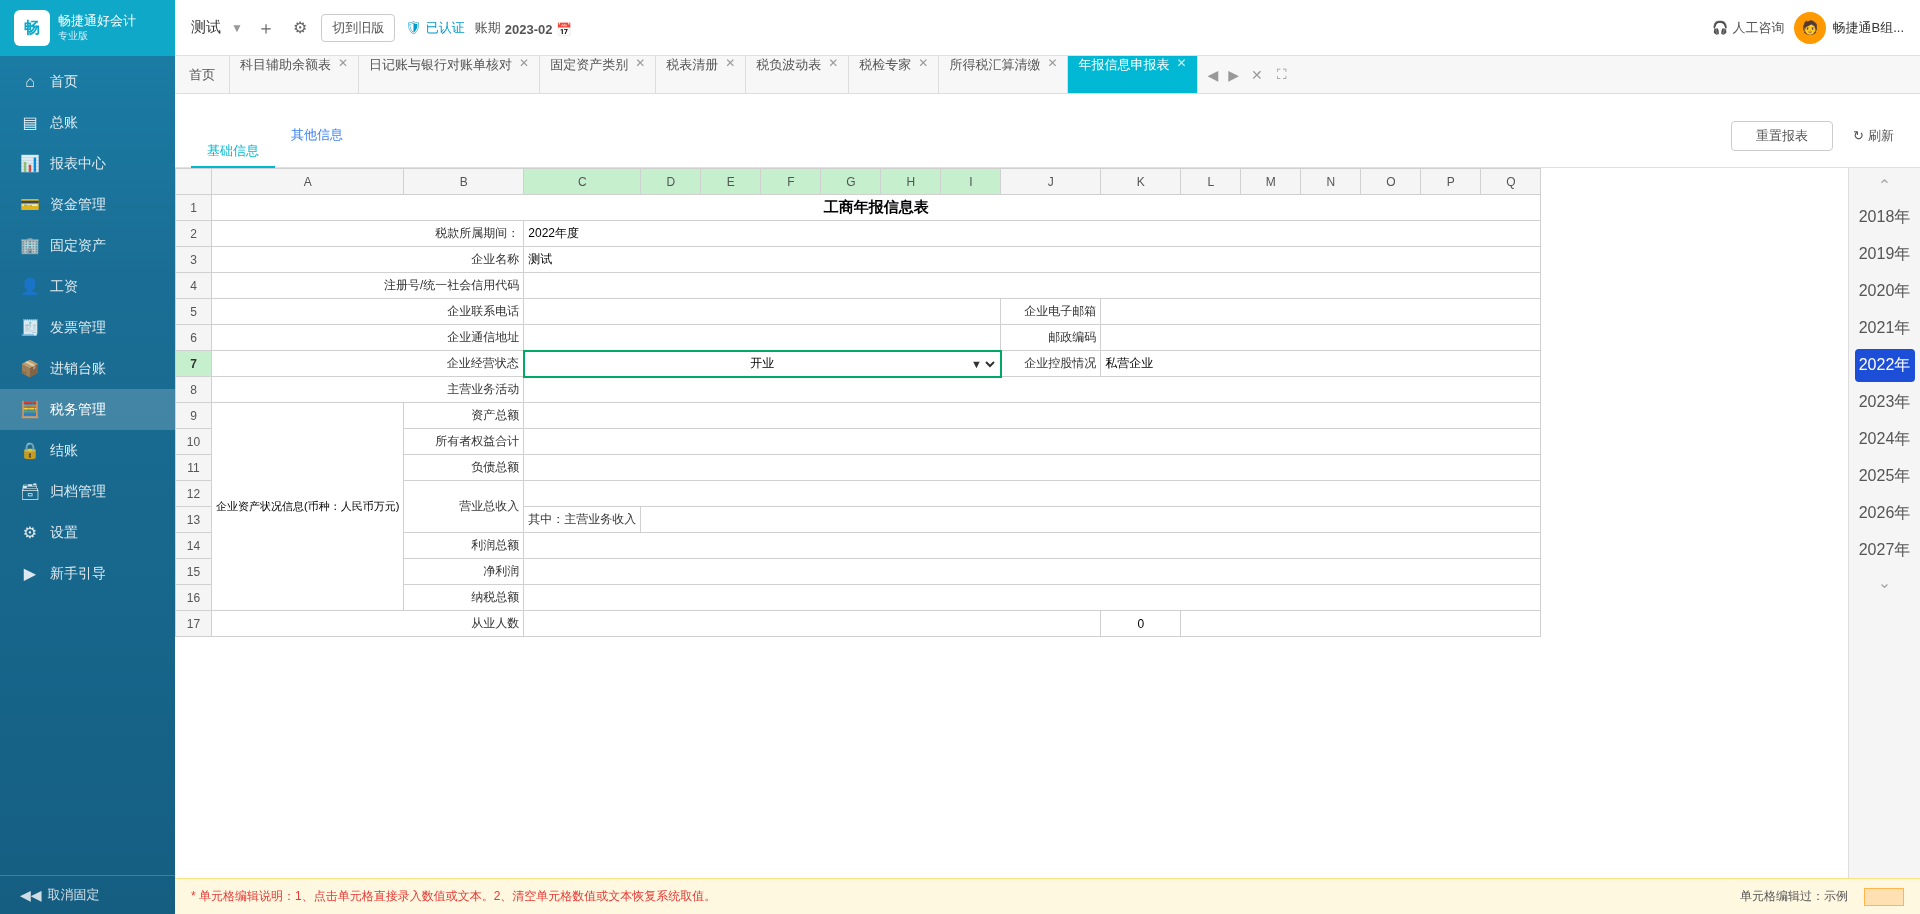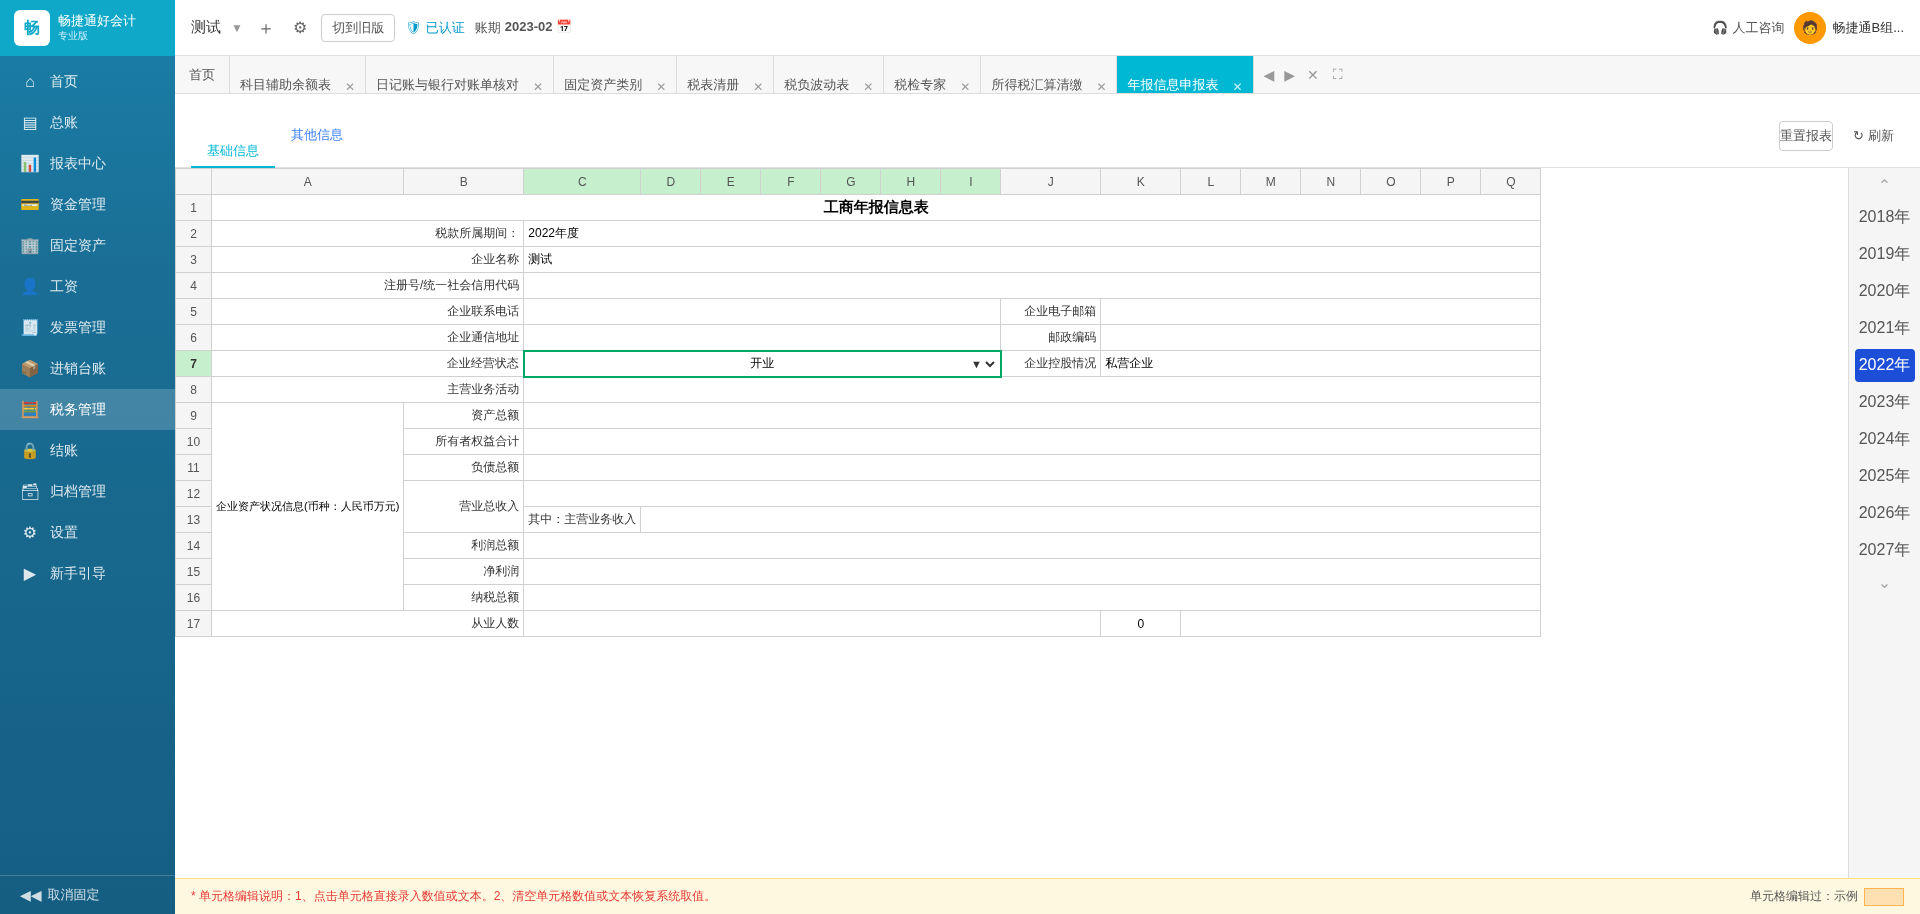--- a/index.html
+++ b/index.html
@@ -72,21 +72,21 @@
     .topbar-gear { color: #666; font-size: 16px; cursor: pointer; padding: 0 4px; }
     .topbar-old-btn {
       border: 1px solid #ccc; border-radius: 4px;
       padding: 4px 10px; color: #555; cursor: pointer;
       background: white; font-size: 13px;
     }
     .topbar-verified {
       display: flex; align-items: center; gap: 4px;
       color: #0099cc; font-size: 13px;
     }
-    .topbar-period { color: #555; font-size: 13px; display: flex; align-items: flex-start; gap: 4px; }
+    .topbar-period { color: #555; font-size: 13px; display: flex; align-items: flex-end; gap: 4px; }
     .topbar-spacer { flex: 1; }
     .topbar-support { display: flex; align-items: center; gap: 4px; color: #555; cursor: pointer; }
     .topbar-user { display: flex; align-items: center; gap: 6px; cursor: pointer; color: #333; }
     .topbar-avatar { width: 32px; height: 32px; border-radius: 50%; background: #ff9900; display: flex; align-items: center; justify-content: center; overflow: hidden; }
 
     
     .tabbar {
       background: #f7f7f7;
       border-bottom: 1px solid #ddd;
       display: flex; align-items: center;
@@ -94,23 +94,23 @@
       flex-shrink: 0;
       height: 38px;
       overflow: hidden;
     }
     .tab-home {
       padding: 0 14px; height: 38px; display: flex; align-items: center;
       color: #555; font-size: 13px; cursor: pointer; border-right: 1px solid #ddd;
       flex-shrink: 0;
     }
     .tab-item {
-      padding: 0 10px; height: 38px; display: flex; align-items: flex-end;
+      padding: 0 10px; height: 38px; display: flex; align-items: flex-start;
       color: #555; font-size: 13px; cursor: pointer; border-right: 1px solid #ddd;
-      gap: 14px; flex-shrink: 0; white-space: nowrap;
+      gap: 7px; flex-shrink: 0; white-space: nowrap;
     }
     .tab-item.active {
       background: #00b8d4; color: white;
     }
     .tab-close { color: #999; font-size: 12px; cursor: pointer; }
     .tab-item.active .tab-close { color: rgba(255,255,255,0.8); }
     .tab-nav-btns { display: flex; align-items: center; padding: 0 6px; gap: 2px; }
     .tab-nav-btn { color: #999; cursor: pointer; font-size: 14px; padding: 2px 4px; }
     .tab-close-all { color: #999; cursor: pointer; font-size: 14px; padding: 2px 6px; }
     .tab-expand { color: #999; cursor: pointer; font-size: 14px; padding: 2px 6px; }
@@ -132,21 +132,21 @@
     }
     .sub-tab {
       padding: 6px 16px; cursor: pointer; font-size: 13px;
       color: #3b82f6; border-bottom: 2px solid transparent;
       margin-bottom: -1px;
     }
     .sub-tab.active { color: #00b8d4; border-bottom: 2px solid #00b8d4; margin-top: 32px; }
     .sub-tab-spacer { flex: 1; }
     .reset-btn {
       border: 1px solid #ccc; border-radius: 4px;
-      padding: 5px 0; color: #555; cursor: pointer;
+      padding: 5px 24px; color: #555; cursor: pointer;
       background: white; font-size: 13px; margin-right: 10px;
     }
     .refresh-btn {
       display: flex; align-items: center; gap: 4px;
       color: #555; cursor: pointer; font-size: 13px; padding: 5px 10px;
     }
 
     
     .spreadsheet-wrapper {
       flex: 1;
@@ -240,21 +240,21 @@
     .bottom-bar {
       height: 36px;
       background: #fff8e1;
       border-top: 1px solid #ffe082;
       display: flex; align-items: center;
       padding: 0 16px;
       flex-shrink: 0;
       font-size: 12px; color: #e53935;
       gap: 10px;
     }
-    .bottom-example { margin-left: auto; display: flex; align-items: center; gap: 6px; color: #555; }
+    .bottom-example { margin-left: auto; display: flex; align-items: center; gap: 16px; color: #555; }
     .example-box { width: 40px; height: 18px; background: #ffe0b2; border: 1px solid #ffb74d; }
   </style>
 </head>
 <body>
 
 <div class="sidebar">
   <div class="sidebar-logo">
     <div class="logo-icon">畅</div>
     <div>
       <div class="logo-text">畅捷通好会计</div>

